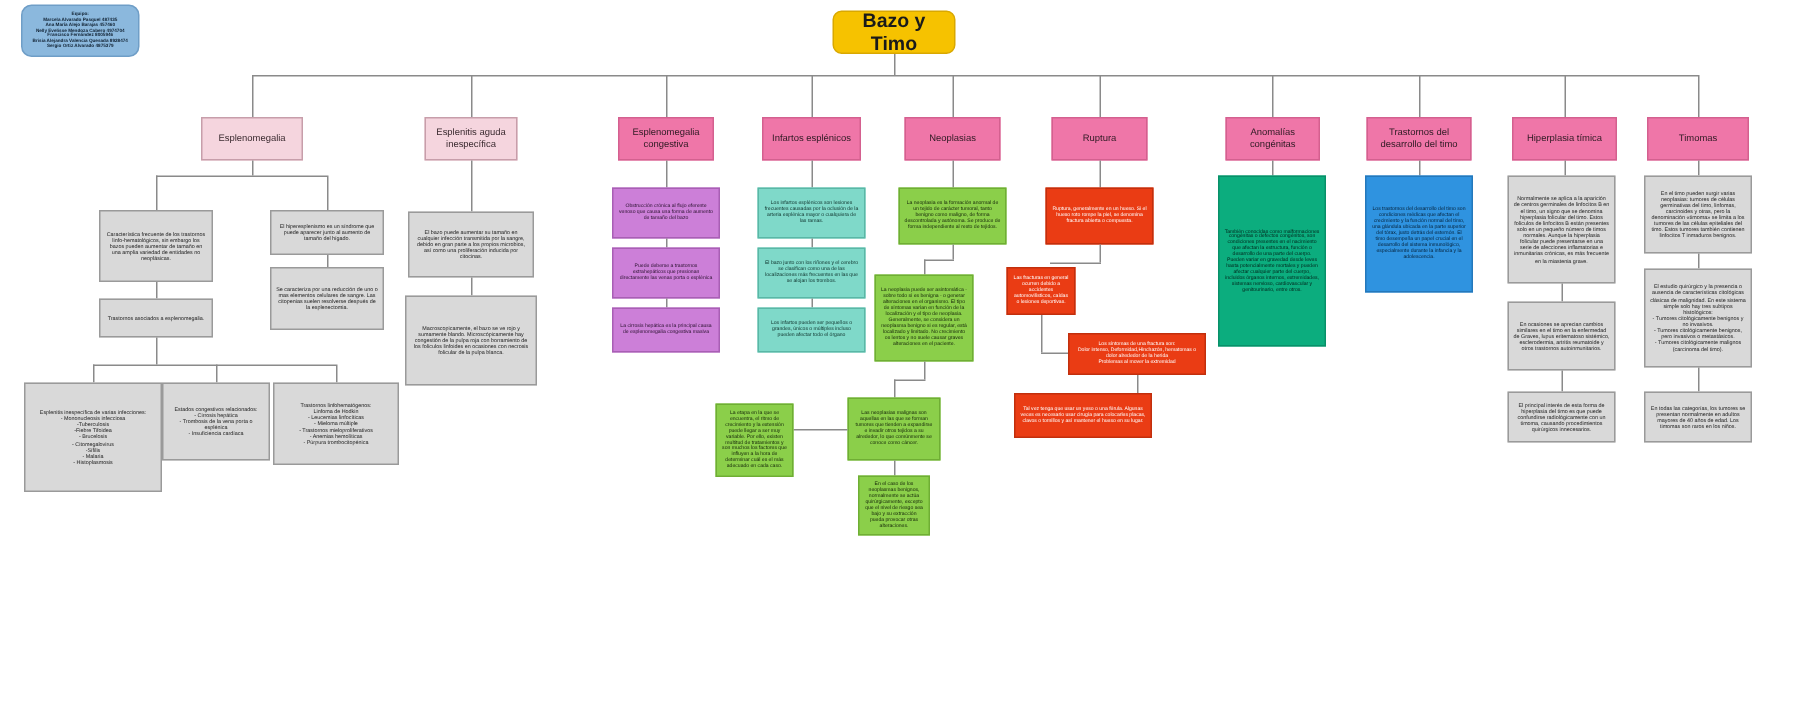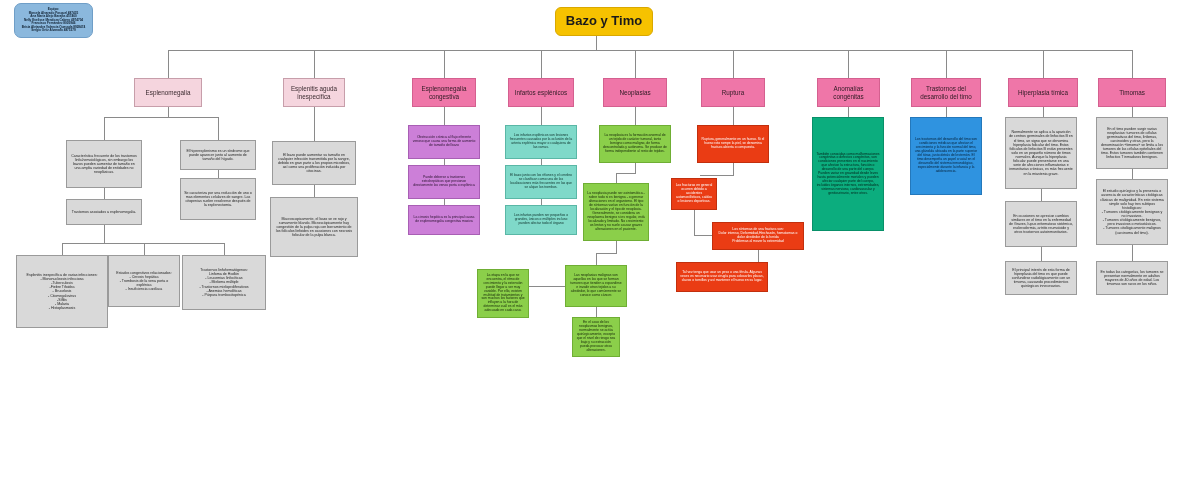--- a/index.html
+++ b/index.html
@@ -39,21 +39,21 @@
   <div class="node team" style="left:14px;top:3px;width:79px;height:35px;">
     <span style="white-space:pre-line;">Equipo:
 Marcela Alvarado Pasquel 487435
 Ana María Alejo Barajas 457460
 Nelly Evelisse Mendoza Cabero 4974704
 Francisco Fernández 8005946
 Brisia Alejandra Valencia Quesada 8928474
 Sergio Ortiz Alvarado 4875379</span>
   </div>
 
-  <div class="node root" style="left:555px;top:7px;width:98px;height:29px;">
+  <div class="node root" style="left:555px;top:7px;width:82px;height:29px;">
     <span>Bazo y Timo</span>
   </div>
 
   <div class="edge v" style="left:596px;top:36px;height:14px;"></div>
   <div class="edge h" style="left:168px;top:50px;width:964px;"></div>
 
   <div class="edge v" style="left:168px;top:50px;height:28px;"></div>
   <div class="edge v" style="left:314px;top:50px;height:28px;"></div>
   <div class="edge v" style="left:444px;top:50px;height:28px;"></div>
   <div class="edge v" style="left:541px;top:50px;height:28px;"></div>

